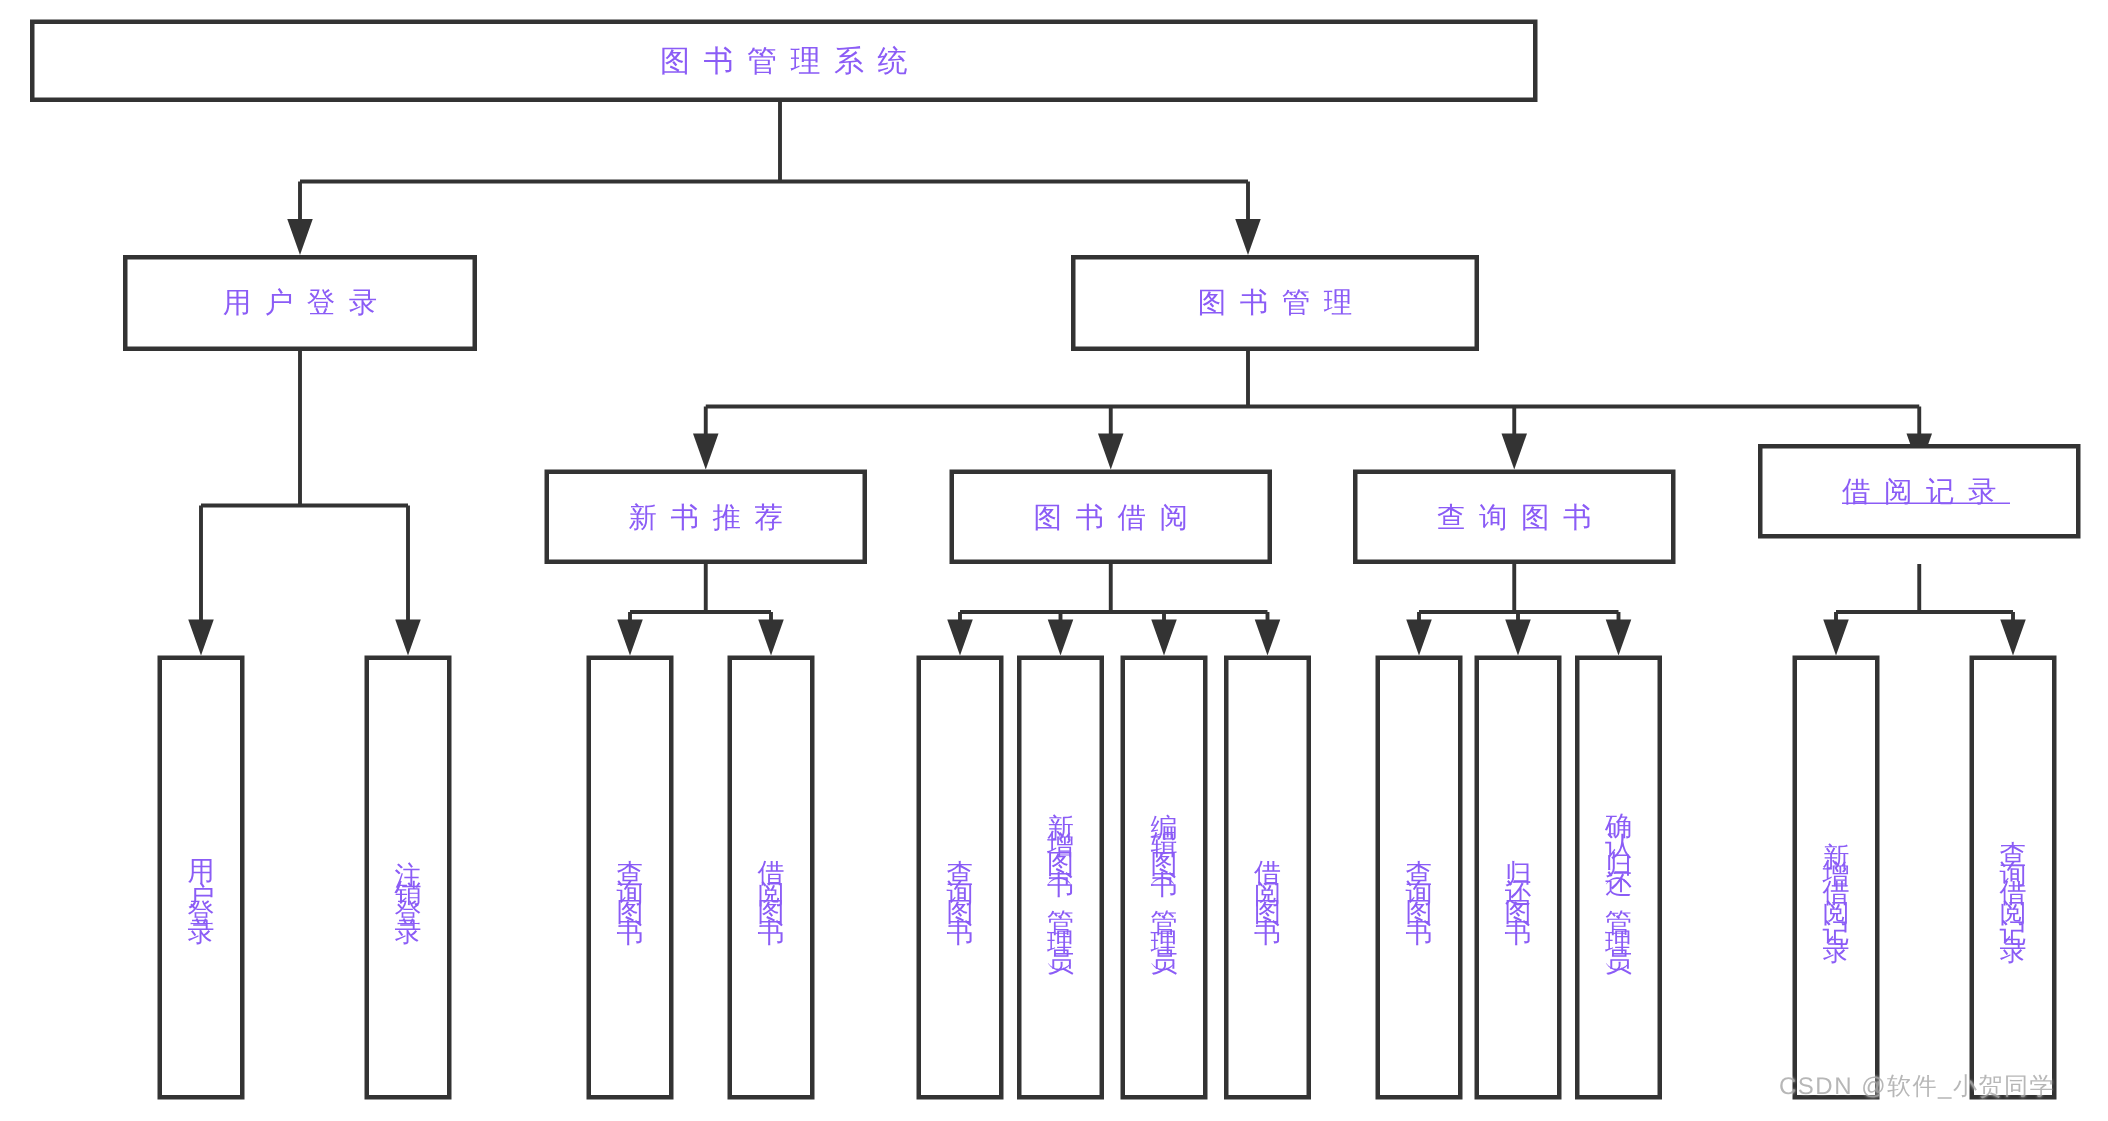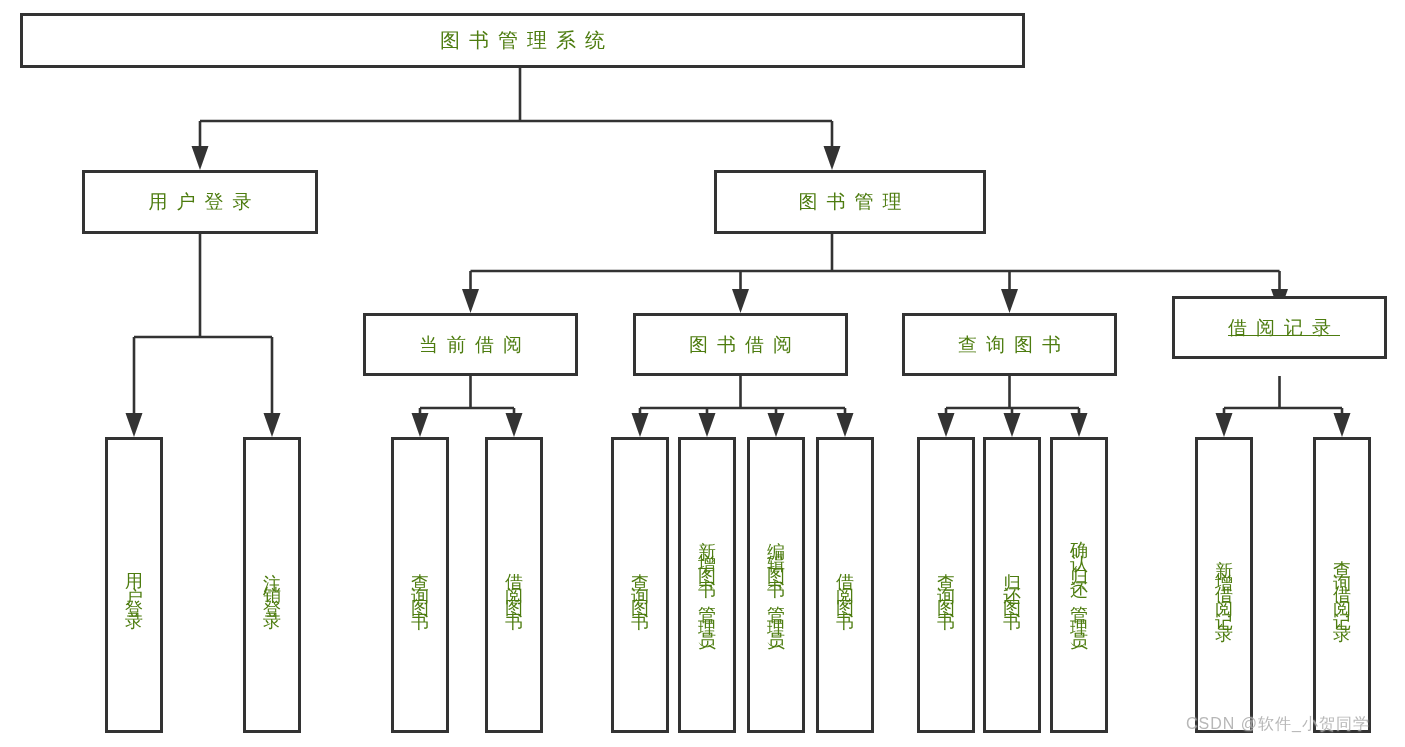--- a/index.html
+++ b/index.html
@@ -10,21 +10,21 @@
     font-family:"Liberation Sans","DejaVu Sans",sans-serif;
     overflow:hidden;
   }
   svg.connectors{position:absolute;left:0;top:0;width:1405px;height:747px;}
   svg.connectors path{stroke:#333333;stroke-width:2.6;fill:none;}
   svg.connectors polygon{fill:#333333;stroke:none;}
   .node{
     position:absolute;box-sizing:border-box;
     background:#ffffff;border:3px solid #333333;
     display:flex;align-items:center;justify-content:center;
-    color:#4d7c0f;
+    color:#8b5cf6;
   }
   .hlabel{font-size:19px;letter-spacing:9px;text-indent:9px;white-space:nowrap;}
   .root-node .hlabel{font-size:20px;}
   .leaf span{
     writing-mode:vertical-rl;
     text-orientation:mixed;
     font-size:18px;
     letter-spacing:13px;
     line-height:1;
     white-space:nowrap;
@@ -116,21 +116,21 @@
   </div>
 
   <div class="node" style="left:82px;top:170px;width:236px;height:64px;">
     <span class="hlabel">用户登录</span>
   </div>
   <div class="node" style="left:714px;top:170px;width:272px;height:64px;">
     <span class="hlabel">图书管理</span>
   </div>
 
   <div class="node" style="left:363px;top:313px;width:215px;height:63px;">
-    <span class="hlabel">当前借阅</span>
+    <span class="hlabel">新书推荐</span>
   </div>
   <div class="node" style="left:633px;top:313px;width:215px;height:63px;">
     <span class="hlabel">图书借阅</span>
   </div>
   <div class="node" style="left:902px;top:313px;width:215px;height:63px;">
     <span class="hlabel">查询图书</span>
   </div>
   <div class="node" style="left:1172px;top:296px;width:215px;height:63px;text-decoration:underline;">
     <span class="hlabel">借阅记录</span>
   </div>

